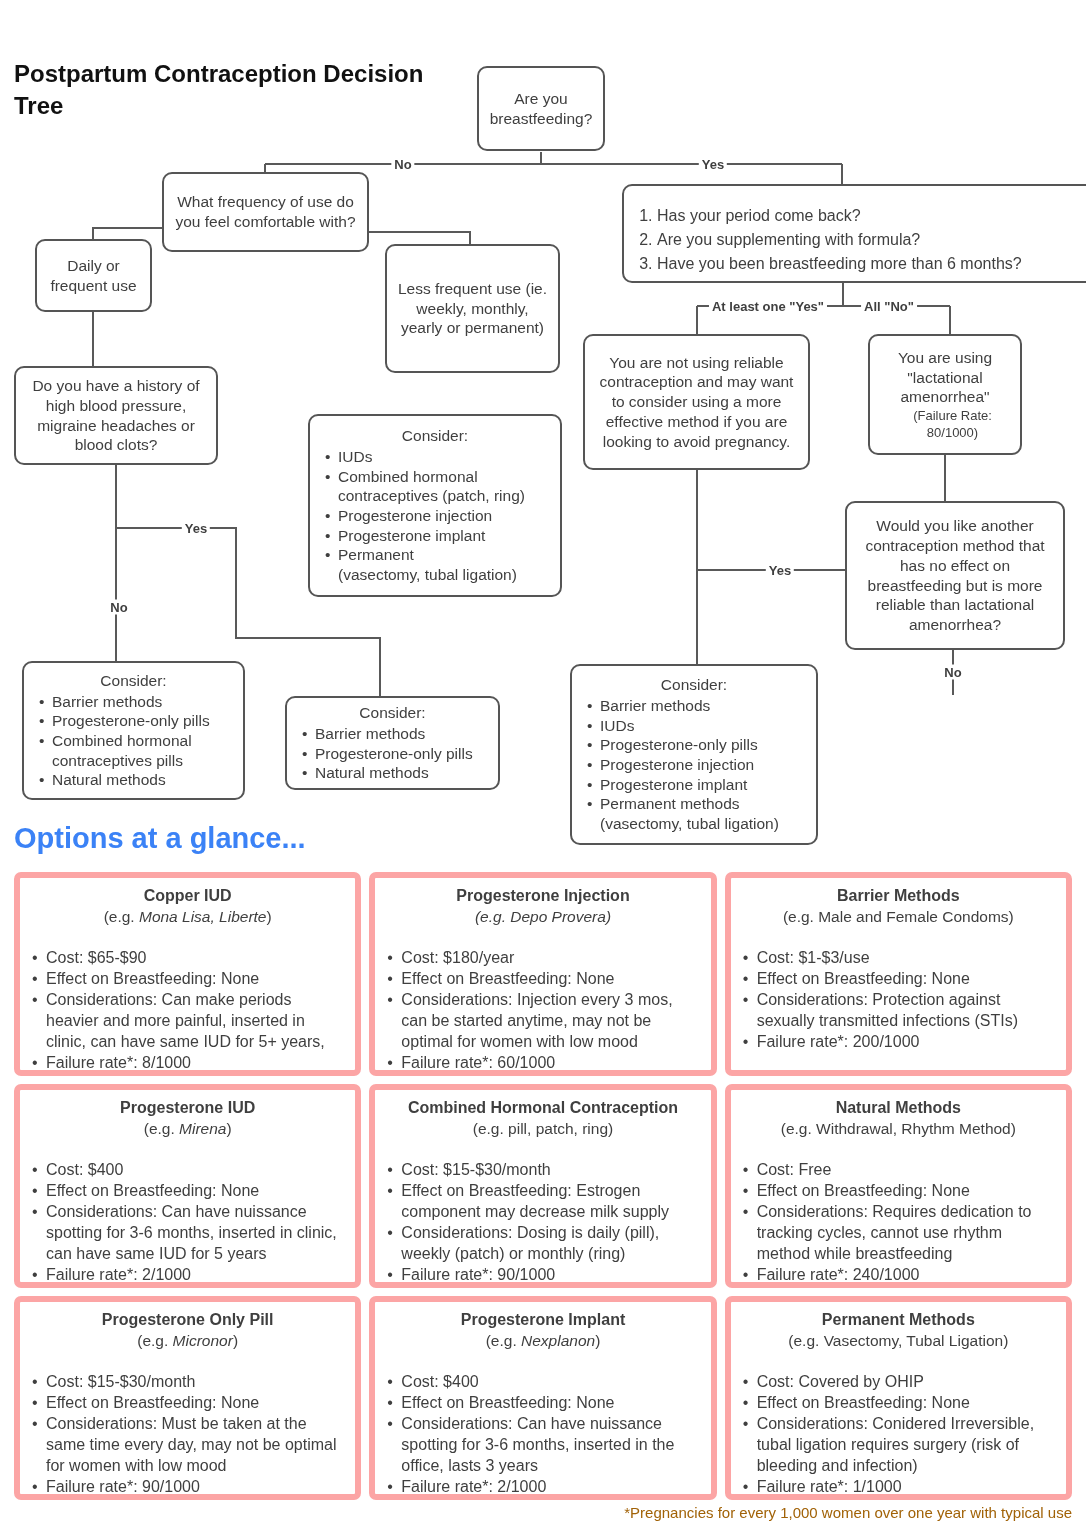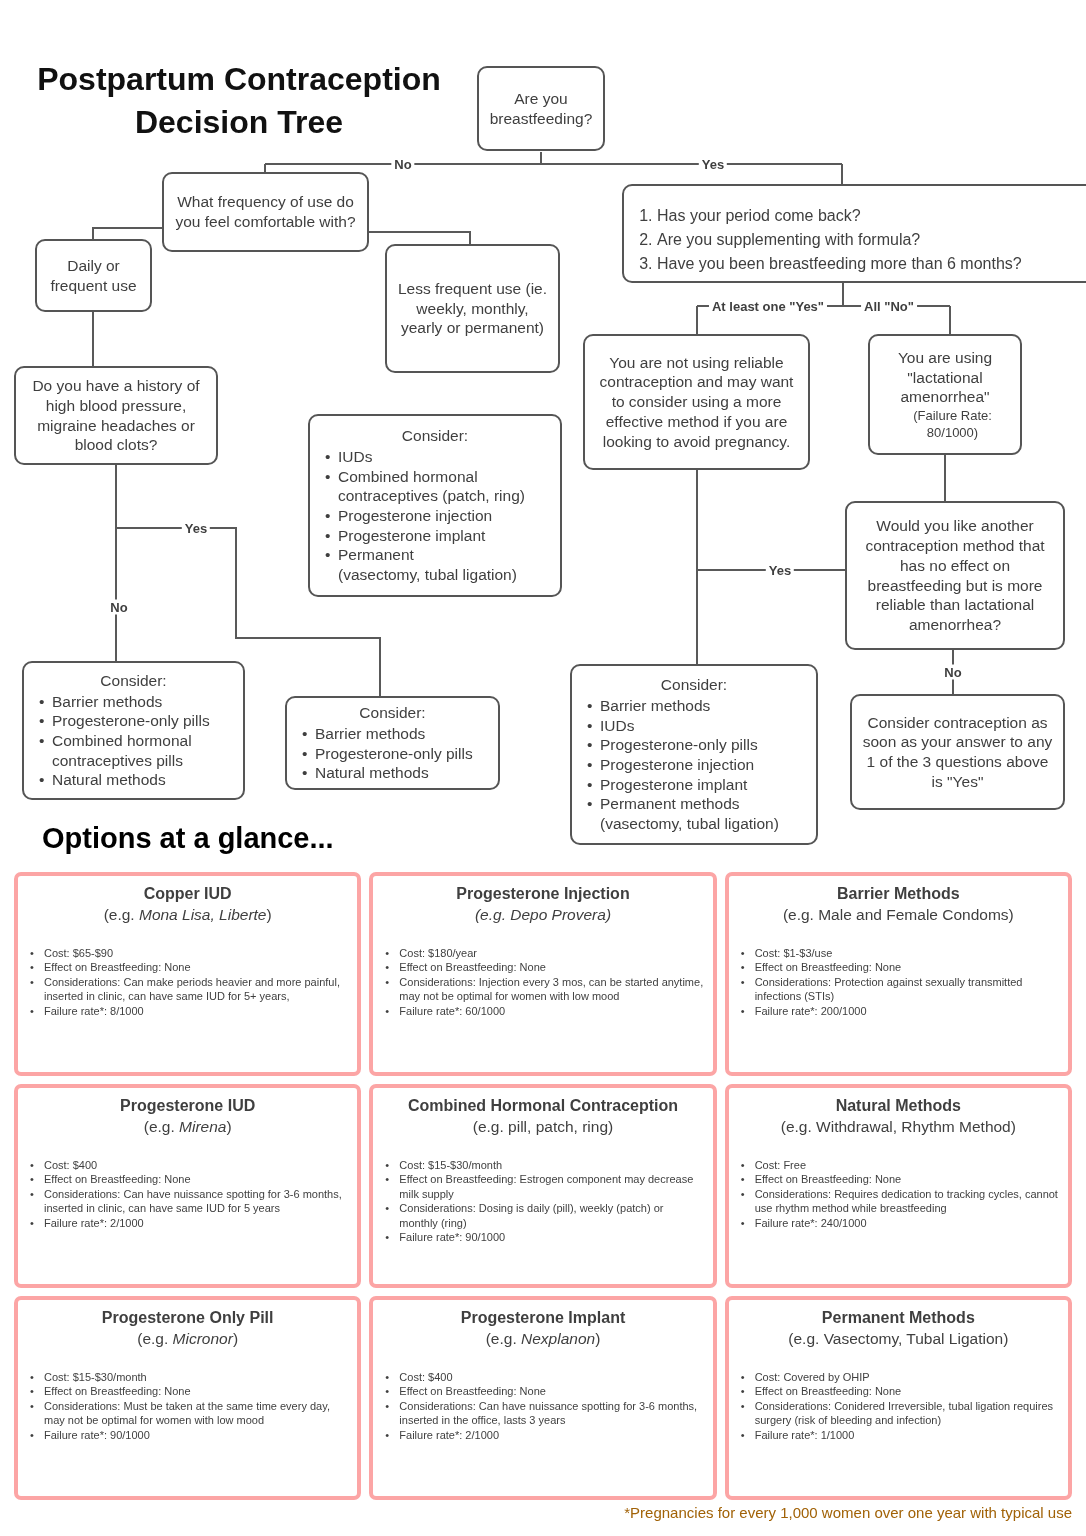--- a/index.html
+++ b/index.html
@@ -2,21 +2,21 @@
 <html><head>
 <meta charset="utf-8">
 <style>
   html,body{margin:0;padding:0;background:#fff;}
   #root{
     position:relative;width:1086px;height:1536px;background:#fff;overflow:hidden;
     font-family:"Liberation Sans", sans-serif;color:#3f3f3f;
   }
   .page-title{
     position:absolute;left:14px;top:58px;width:450px;
-    font-size:32px;font-weight:bold;color:#111;line-height:1.35;text-align:center;
+    font-size:24px;font-weight:bold;color:#111;line-height:1.35;
   }
   svg.connectors{position:absolute;left:0;top:0;}
   .node{
     position:absolute;box-sizing:border-box;background:#fff;
     border:2px solid #555;border-radius:10px;
     display:flex;flex-direction:column;align-items:center;justify-content:center;
     text-align:center;font-size:15.5px;line-height:1.27;padding:5px 7px;
   }
   .node .subtext{font-size:13px;margin-top:1px;margin-left:15px;}
   .node.listy{justify-content:center;align-items:stretch;text-align:left;}
@@ -24,34 +24,34 @@
   ul.blist{list-style:none;margin:0;padding:0 0 0 6px;}
   ul.blist li{position:relative;padding-left:15px;white-space:pre-line;}
   ul.blist li::before{content:"\2022";position:absolute;left:2px;}
   ol.qlist{margin:0;padding:0 0 0 26px;text-align:left;font-size:16px;line-height:1.5;}
   .edge-label{
     position:absolute;transform:translate(-50%,-50%);
     font-size:13px;font-weight:bold;color:#3f3f3f;background:#fff;padding:0 3px;white-space:nowrap;
   }
   .glance-title{
     position:absolute;left:14px;top:822px;
-    font-size:29px;font-weight:bold;color:#000000;margin-left:28px;
+    font-size:29px;font-weight:bold;color:#3b82f6;
   }
   .cards{
     position:absolute;left:14px;top:872px;width:1058px;
     display:grid;grid-template-columns:repeat(3,1fr);
     grid-auto-rows:204px;column-gap:8px;row-gap:8px;
   }
   .card{
-    box-sizing:border-box;background:#fff;border:4px solid #fca5a5;border-radius:7px;
+    box-sizing:border-box;background:#fff;border:6px solid #fca5a5;border-radius:7px;
     padding:8px 9px;overflow:hidden;
   }
   .card-title{text-align:center;font-weight:bold;font-size:16px;line-height:1.3;}
   .card-sub{text-align:center;font-size:15.5px;line-height:1.3;margin-bottom:21px;}
-  ul.card-bullets{list-style:none;margin:0;padding:0;font-size:11px;line-height:1.31;}
+  ul.card-bullets{list-style:none;margin:0;padding:0;font-size:16px;line-height:1.31;}
   ul.card-bullets li{position:relative;padding-left:17px;}
   ul.card-bullets li::before{content:"\2022";position:absolute;left:3px;}
   .footnote{
     position:absolute;right:14px;top:1504px;font-size:15px;color:#a16207;
   }
 </style>
 </head>
 <body>
 
 <div id="root">
@@ -160,23 +160,20 @@
       <li>Barrier methods</li>
       <li>IUDs</li>
       <li>Progesterone-only pills</li>
       <li>Progesterone injection</li>
       <li>Progesterone implant</li>
       <li>Permanent methods
 (vasectomy, tubal ligation)</li>
     </ul>
   </div>
 
-  <div class="node" style="left:850px;top:694px;width:215px;height:116px;">
-    <span>Consider contraception as soon as your answer to any 1 of the 3 questions above is "Yes"</span>
-  </div>
 
   <span class="edge-label" style="left:403px;top:164px;">No</span>
   <span class="edge-label" style="left:713px;top:164px;">Yes</span>
   <span class="edge-label" style="left:196px;top:528px;">Yes</span>
   <span class="edge-label" style="left:119px;top:607px;">No</span>
   <span class="edge-label" style="left:768px;top:306px;">At least one "Yes"</span>
   <span class="edge-label" style="left:889px;top:306px;">All "No"</span>
   <span class="edge-label" style="left:780px;top:570px;">Yes</span>
   <span class="edge-label" style="left:953px;top:672px;">No</span>
 

